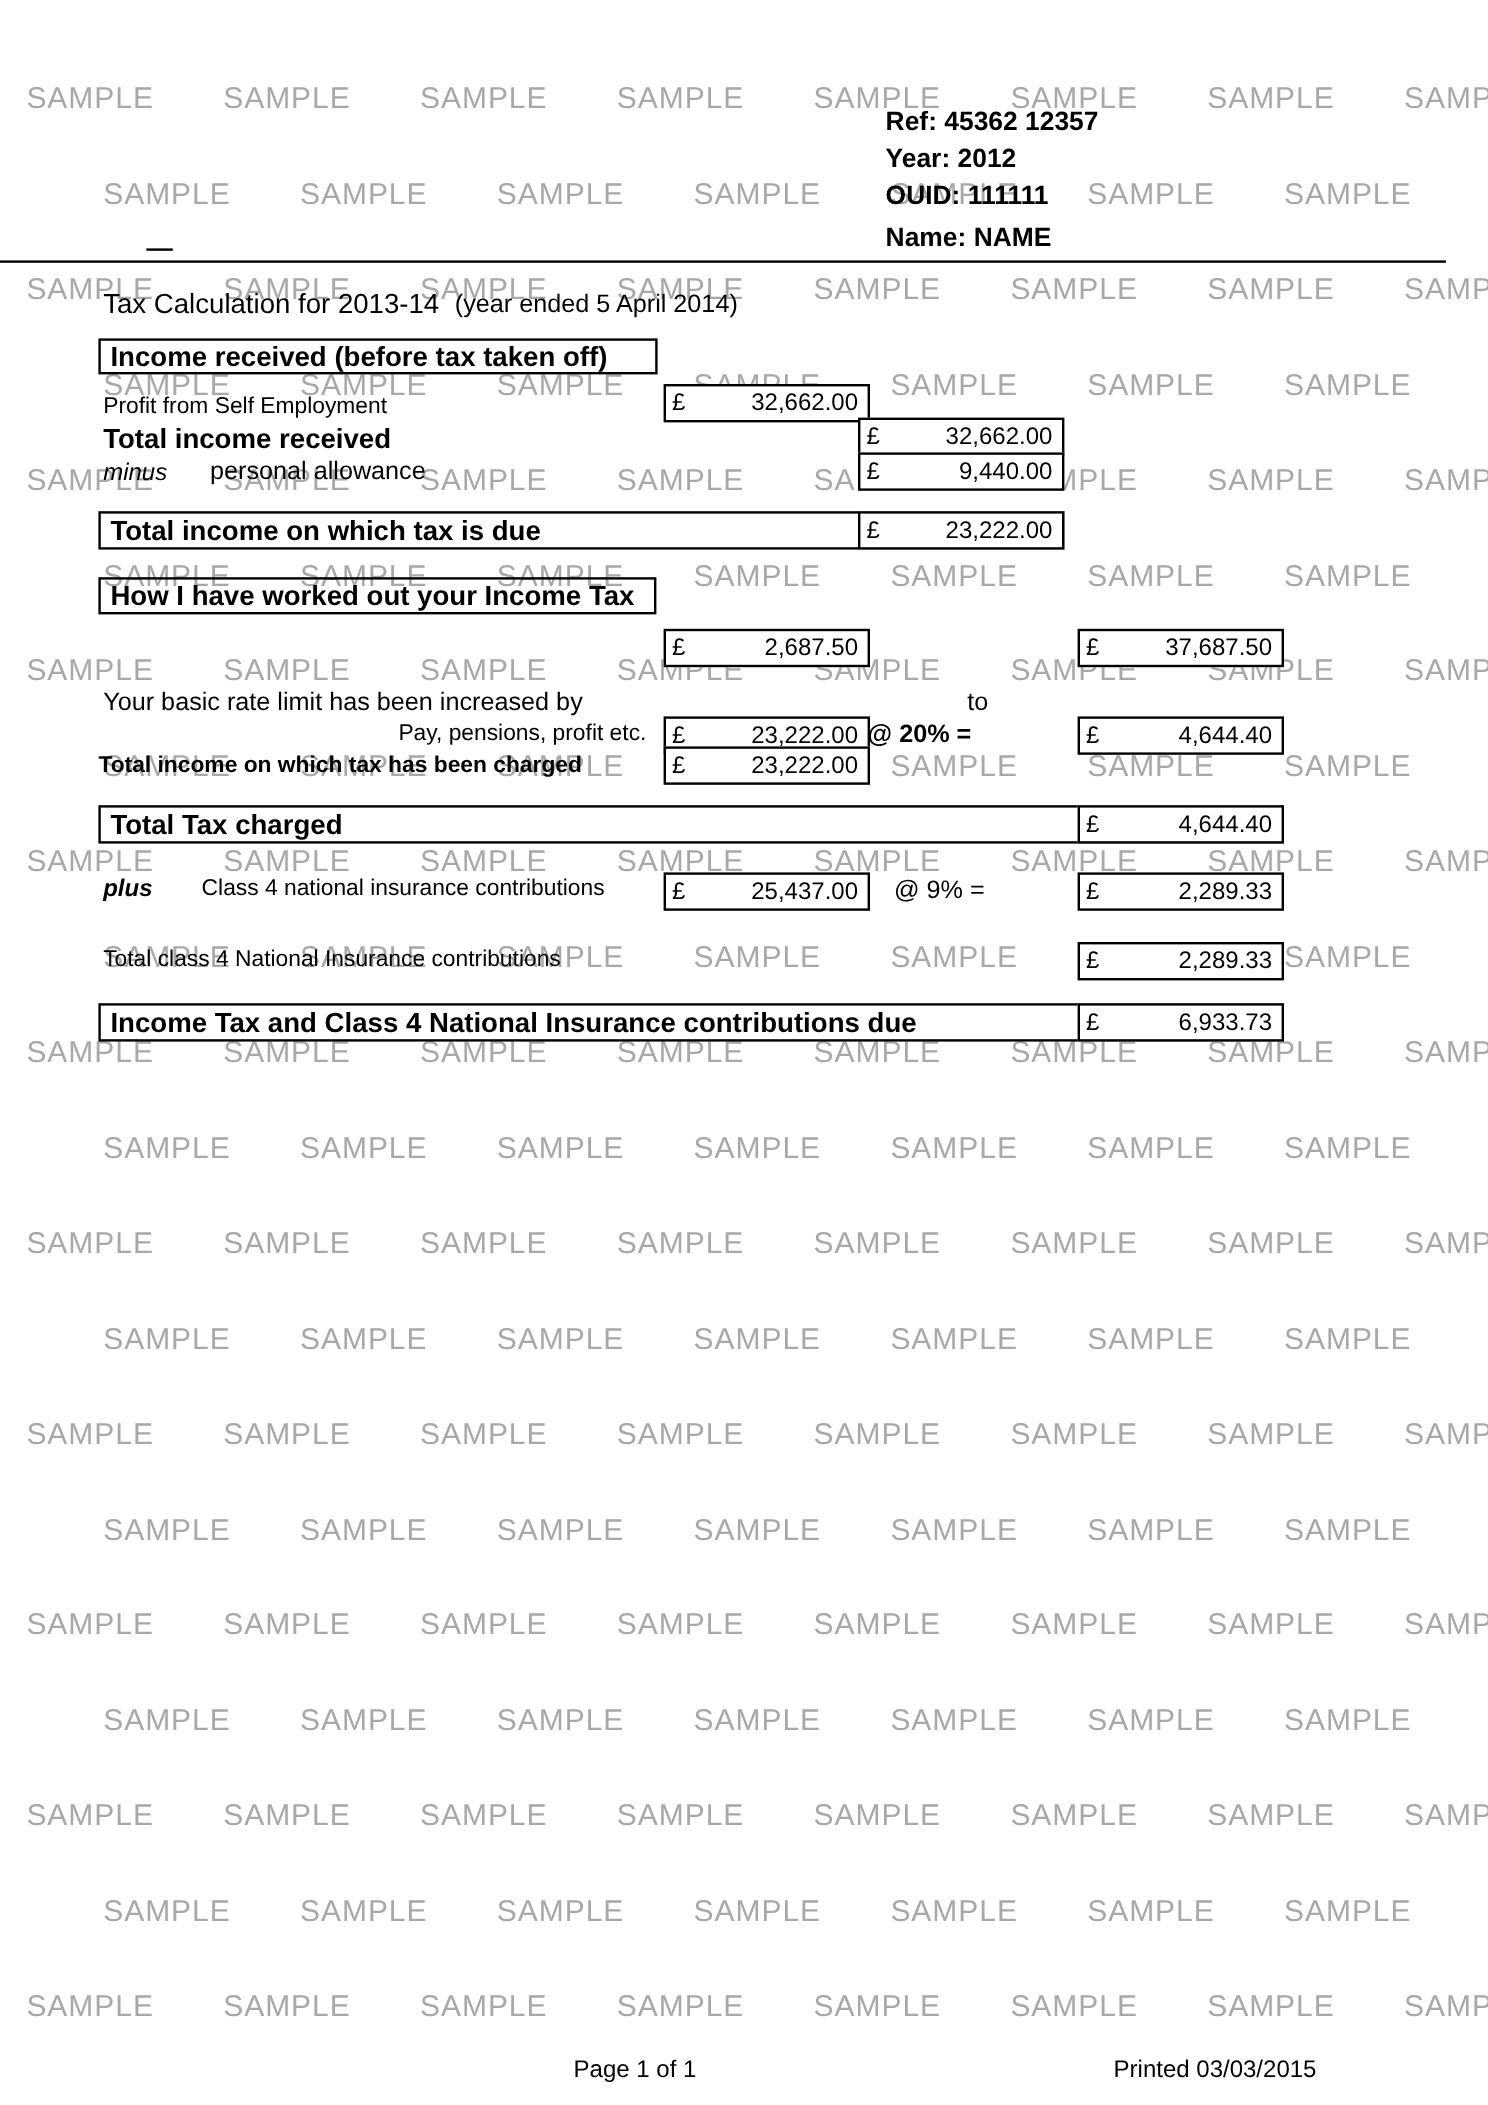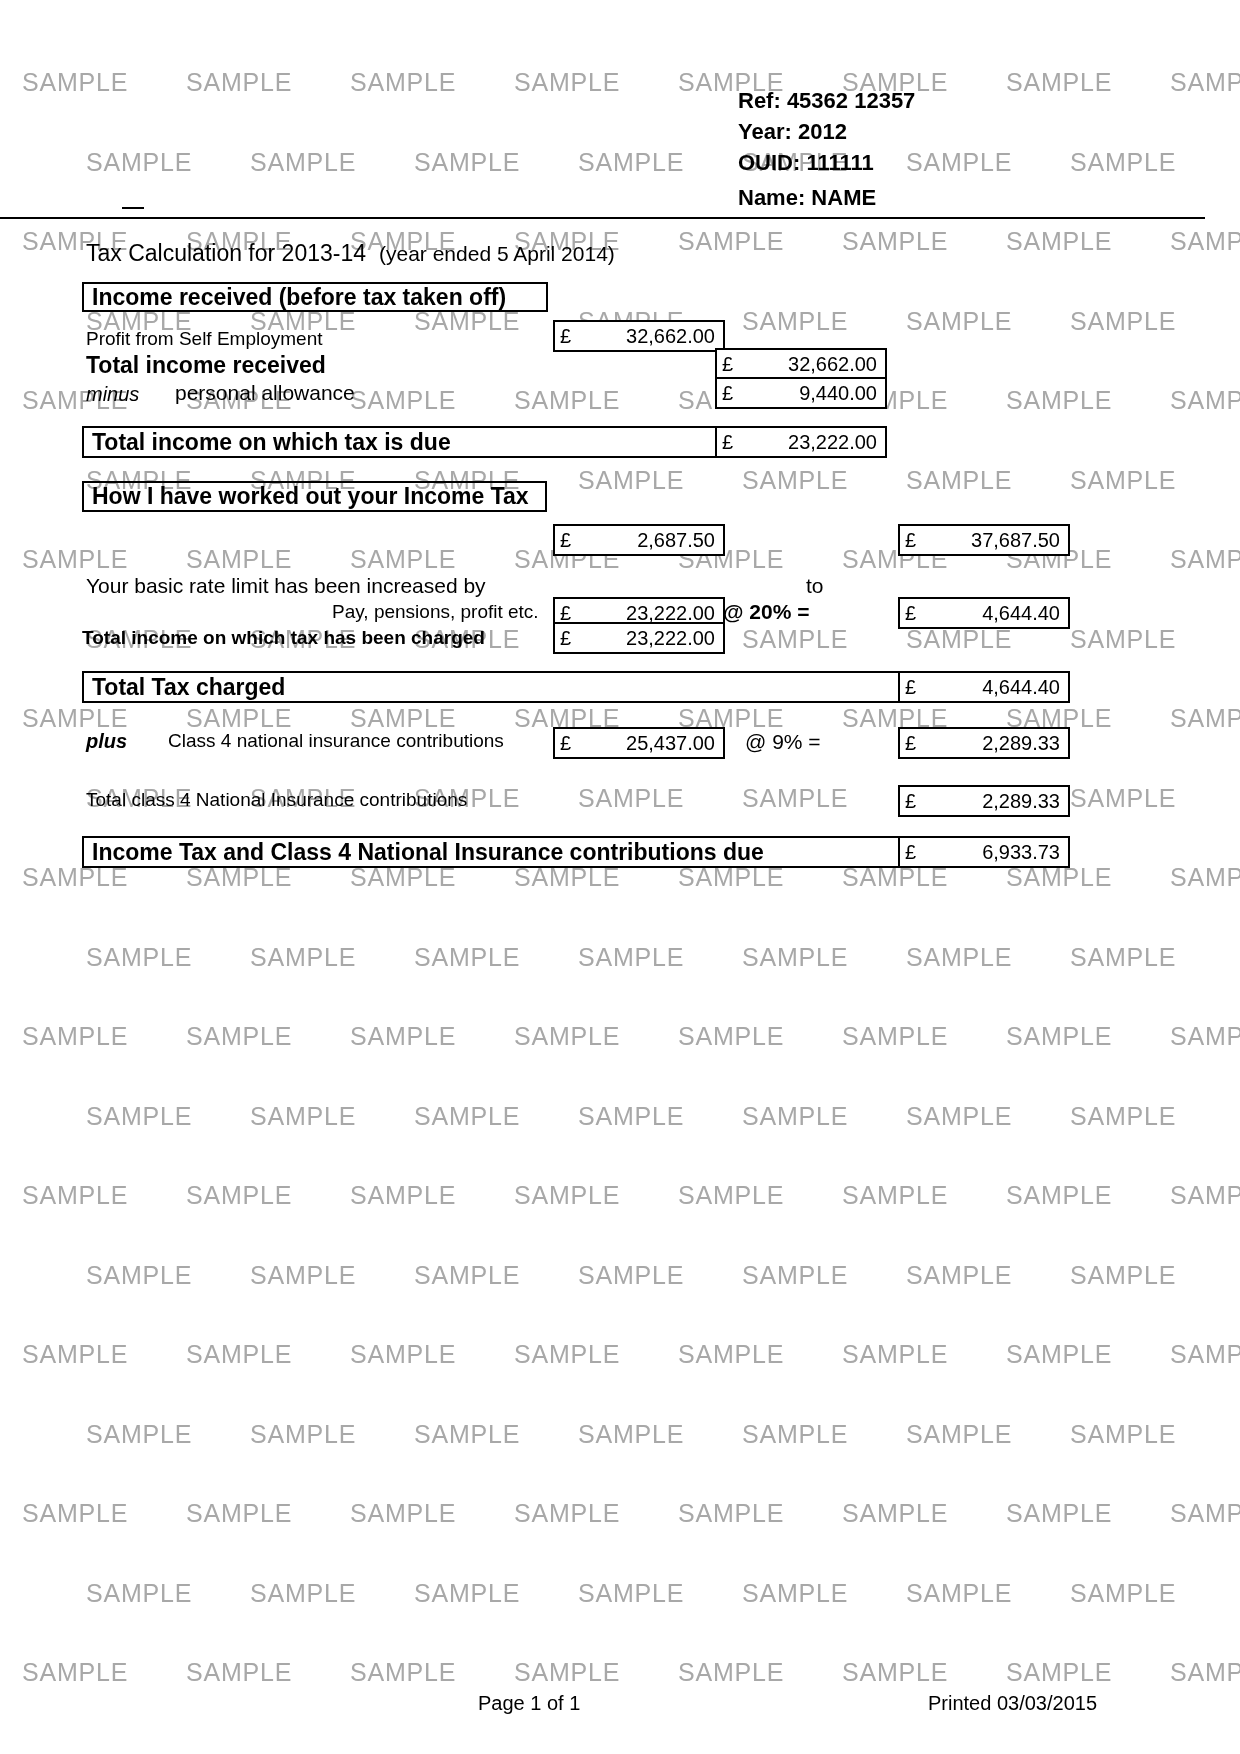--- a/index.html
+++ b/index.html
@@ -117,21 +117,21 @@
   .rowlabel { font-size: 19px; }
   .rowlabel.bold { font-size: 23px; font-weight: bold; }
   .rowlabel.ital { font-style: italic; font-size: 20px; }
   .rowlabel.boldital { font-style: italic; font-weight: bold; font-size: 20px; }
   .rowlabel.med { font-size: 21px; }
   .rowlabel.smbold { font-size: 19px; font-weight: bold; }
 
   .para { font-size: 21px; margin-top: 48px; }
   .rate { font-size: 21px; }
 
-  .footer { font-size: 20px; }
+  .footer { font-size: 20px; margin-top: 22px; }
 </style>
 </head>
 <body>
 
 <div id="page">
 
   <div id="watermark">
       <span class="wm" style="left: 22px; top: 68px;">SAMPLE</span>
       <span class="wm" style="left: 186px; top: 68px;">SAMPLE</span>
       <span class="wm" style="left: 350px; top: 68px;">SAMPLE</span>

